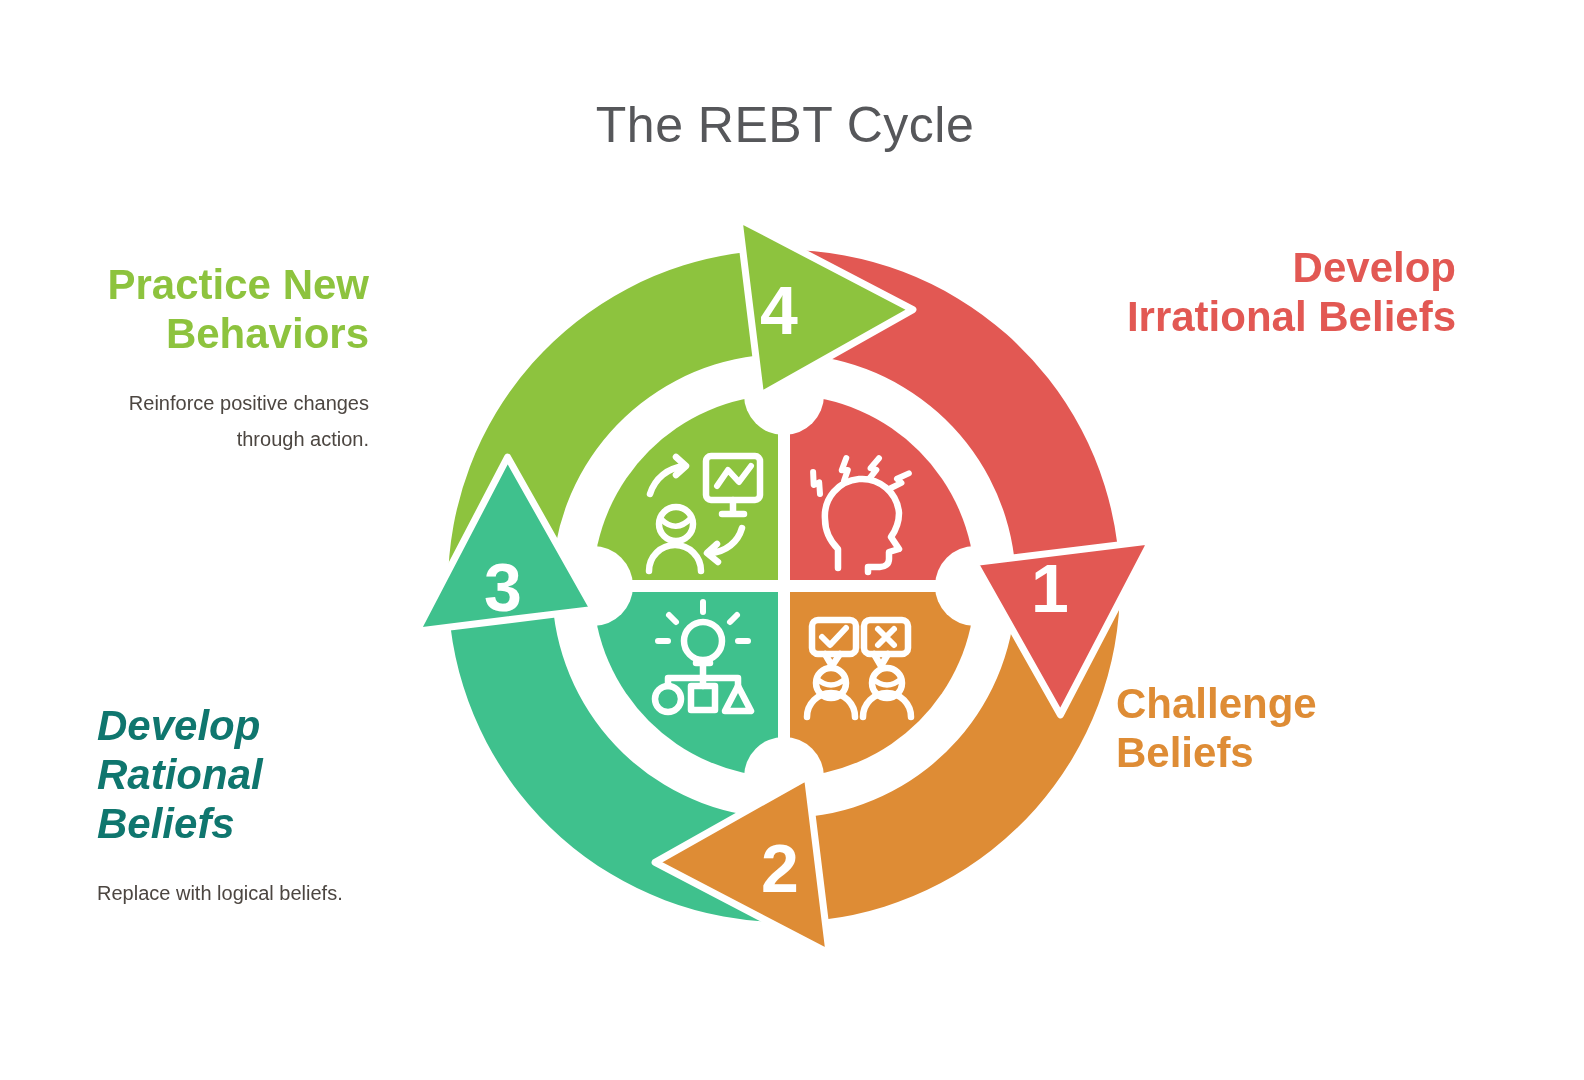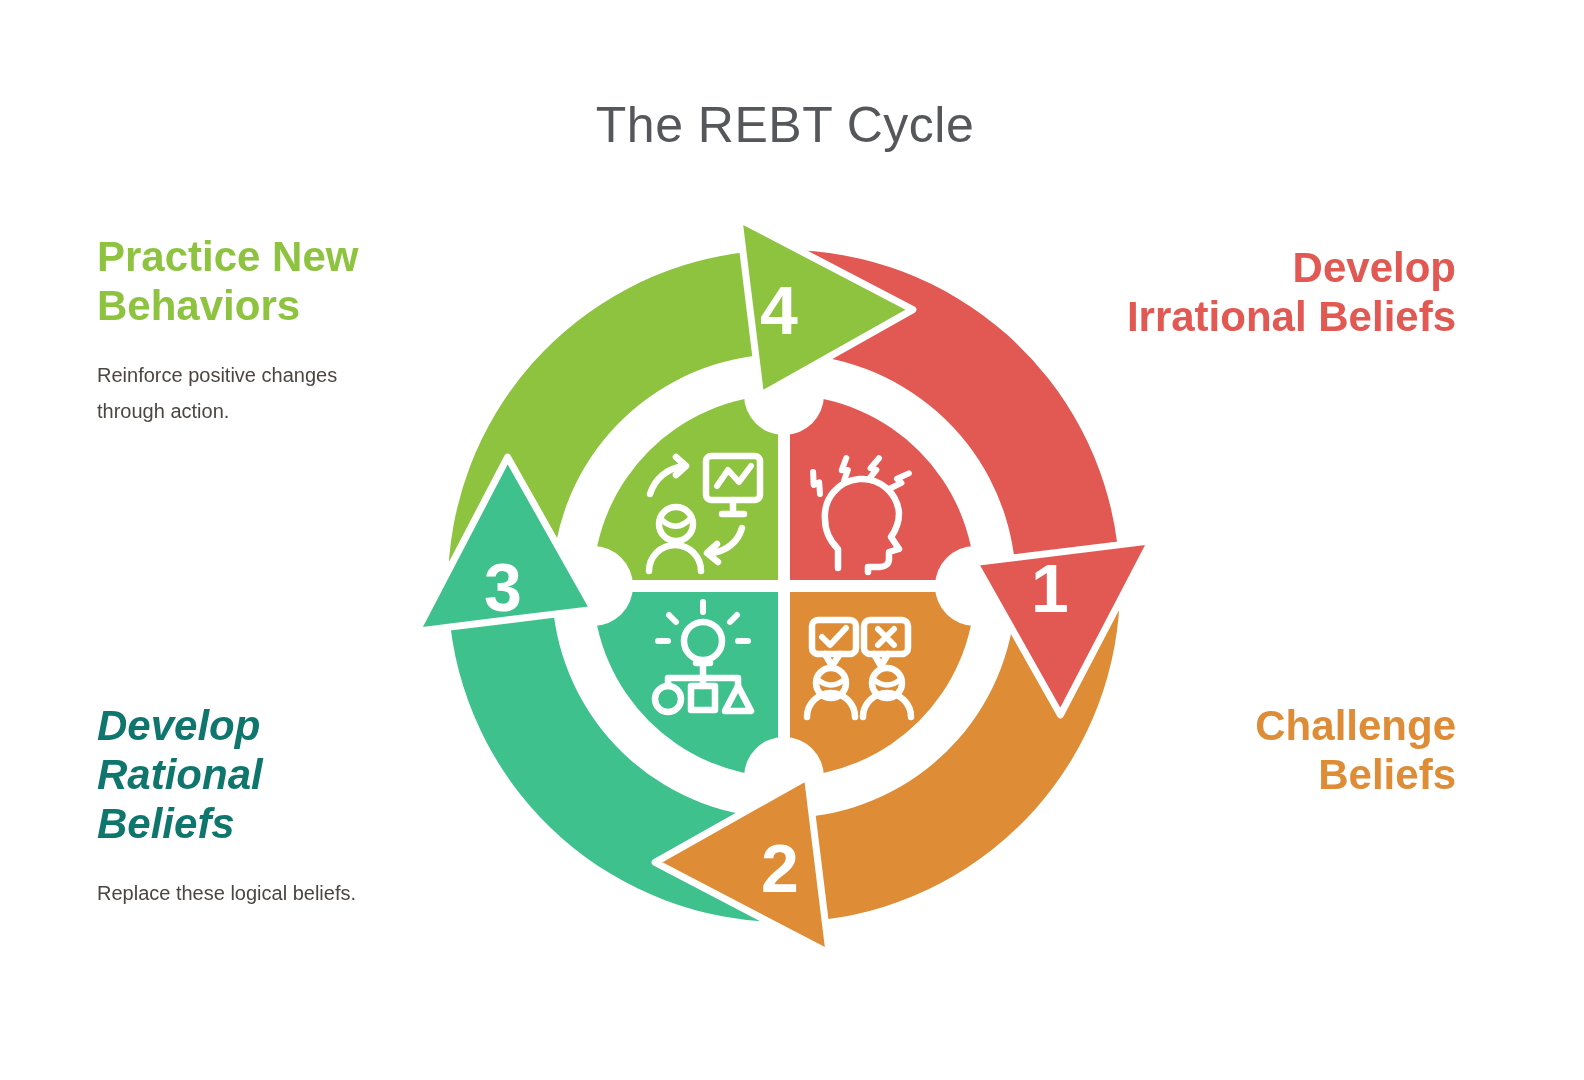--- a/index.html
+++ b/index.html
@@ -7,24 +7,24 @@
     width:1584px;height:1080px;position:relative;overflow:hidden;
     background:#ffffff;font-family:"Liberation Sans",sans-serif;
   }
   .page-title{
     position:absolute;top:96px;left:0;width:1570px;text-align:center;
     font-size:50px;font-weight:400;letter-spacing:0.5px;
   }
   .panel{position:absolute}
   .panel h2{margin:0;font-size:42px;line-height:49px;font-weight:700}
   .panel p{margin:27px 0 0;font-size:20px;line-height:36px}
-  .panel-tl{left:97px;top:232px;width:272px;text-align:left}
+  .panel-tl{left:97px;top:260px;width:272px;text-align:right}
   .panel-tr{right:128px;top:243px;width:332px;text-align:right}
   .panel-bl{left:97px;top:701px;width:300px;text-align:left}
-  .panel-br{right:128px;top:701px;width:340px;text-align:right}
+  .panel-br{right:128px;top:679px;width:340px;text-align:left}
   svg.diagram{position:absolute;left:0;top:0}
   .step-num{
     font-family:"Liberation Sans",sans-serif;font-weight:700;font-size:68px;
     fill:#ffffff;text-anchor:middle;
   }
   .icon{stroke:#ffffff;stroke-width:6.5;fill:none;stroke-linecap:round;stroke-linejoin:round}
 </style>
 </head>
 <body>
 
@@ -105,19 +105,19 @@
 <div class="panel panel-tr">
   <h2 style="color: rgb(226, 88, 83);">Develop Irrational Beliefs</h2>
 </div>
 
 <div class="panel panel-br">
   <h2 style="color: rgb(222, 140, 53);">Challenge Beliefs</h2>
 </div>
 
 <div class="panel panel-bl">
   <h2 style="color: #0f766e; font-style: italic;">Develop Rational Beliefs</h2>
-  <p style="color: rgb(76, 70, 65);">Replace these logical beliefs.</p>
+  <p style="color: rgb(76, 70, 65);">Replace with logical beliefs.</p>
 </div>
 
 <div class="panel panel-tl">
   <h2 style="color: rgb(141, 195, 62);">Practice New Behaviors</h2>
   <p style="color: rgb(76, 70, 65);">Reinforce positive changes through action.</p>
 </div>
 
 </body></html>

